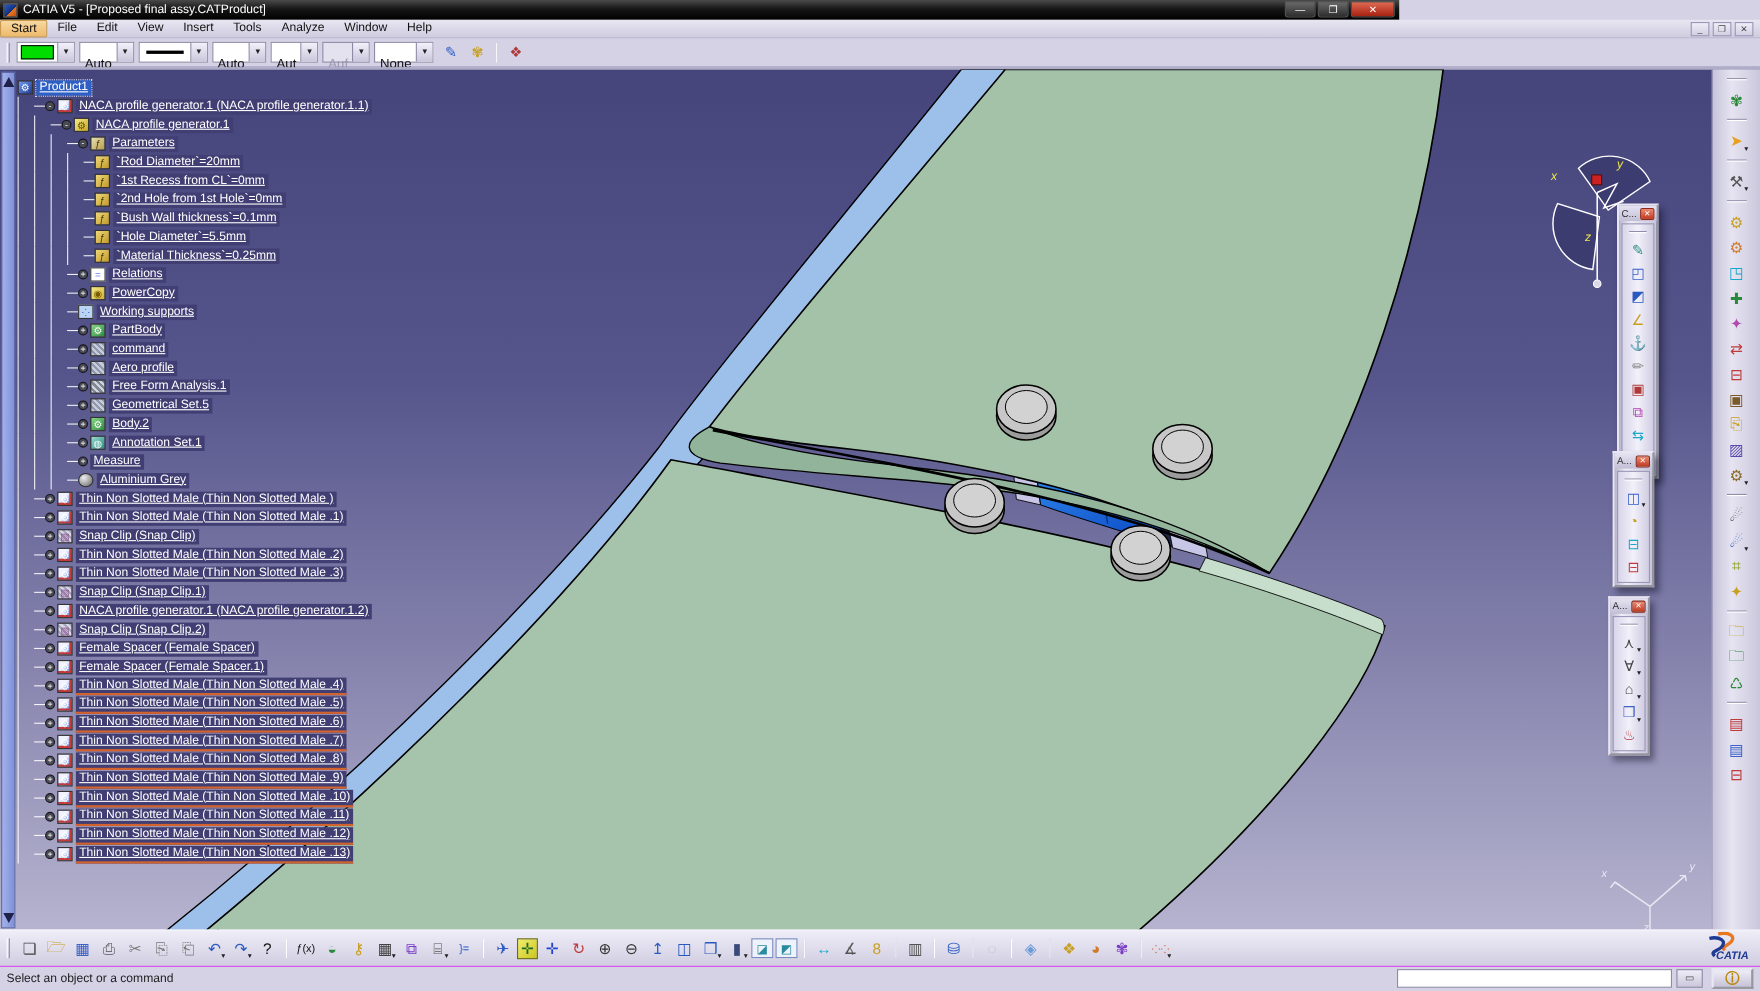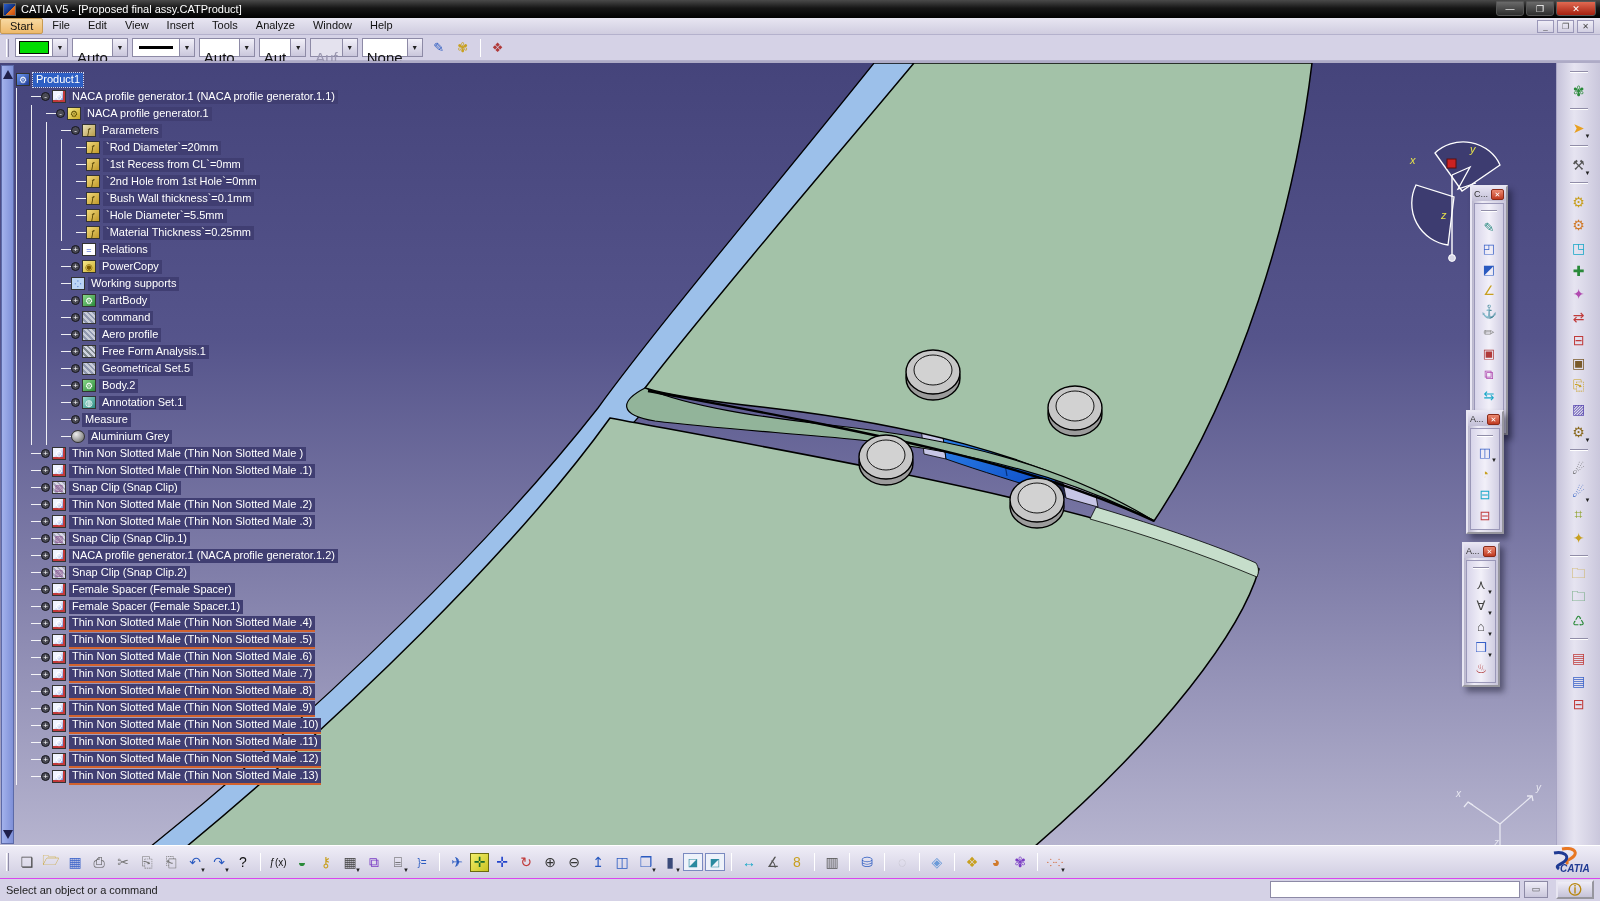--- a/index.html
+++ b/index.html
@@ -1,20 +1,20 @@
 <!DOCTYPE html>
 <html><head>
 <meta charset="utf-8">
 <style>
   * { margin:0; padding:0; box-sizing:border-box; }
   html,body { width:1600px; height:901px; overflow:hidden; font-family:"Liberation Sans",sans-serif; background:#d5d2e6; }
   .app { position:relative; width:1600px; height:901px; }
 
   
-  .titlebar { position:absolute; left:0; top:0; width:1600px; height:18px;
+  .titlebar { position:absolute; left:0; top:0; width:1272px; height:18px;
     background:linear-gradient(180deg,#4a4a4a 0%,#161616 45%,#000 100%);
     display:flex; align-items:center; color:#fff; font-size:11px; }
   .app-icon { width:13px; height:13px; margin:0 5px 0 3px;
     background:linear-gradient(135deg,#2b5fd0 0%,#11307a 55%,#e87722 56%,#c64a10 100%);
     border:1px solid #666; }
   .winbtns { position:absolute; right:4px; top:1px; display:flex; gap:2px; }
   .winbtn { width:28px; height:15px; border:1px solid #555; border-radius:0 0 3px 3px;
     background:linear-gradient(180deg,#6a6a6a,#2d2d2d); color:#fff; font-size:9px;
     display:flex; align-items:center; justify-content:center; }
   .winbtn.close { width:40px; background:linear-gradient(180deg,#e06a52,#a41f0f); }
@@ -28,21 +28,21 @@
   .menu-item.active { background:linear-gradient(180deg,#f7d9a2,#eeb96a); border:1px solid #c89a50; border-radius:2px; }
   .mdibtns { position:absolute; right:6px; top:2px; display:flex; gap:3px; }
   .mdibtn { width:17px; height:13px; border:1px solid #9a97b8; background:linear-gradient(180deg,#efedf7,#d2cfe2);
     font-size:8px; color:#444; display:flex; align-items:center; justify-content:center; }
 
   
   .toolbar2 { position:absolute; left:0; top:35px; width:1600px; height:26px;
     background:#d5d2e6; border-bottom:1px solid #b4b1cc; display:flex; align-items:center; }
   .grip { width:3px; height:18px; border-left:1px solid #fff; border-right:1px solid #908da8; margin:0 6px; }
   .combo { display:flex; align-items:center; height:19px; border:1px solid #8d8aa6; background:#fff; margin-right:4px; }
-  .combo .val { font-size:15px; padding:0 4px; color:#111; min-width:26px;margin-top:20px; }
+  .combo .val { font-size:12px; padding:0 4px; color:#111; min-width:26px;margin-top:20px; }
   .combo .swatch { width:30px; height:13px; margin:0 3px; background:#00dc00; border:1px solid #0a0a0a; }
   .combo .lineview { width:34px; height:3px; margin:0 6px; background:#000; }
   .combo .drop { width:15px; height:17px; background:linear-gradient(180deg,#f2f0f9,#cac7dc);
     border-left:1px solid #8d8aa6; display:flex; align-items:center; justify-content:center; font-size:7px; color:#222; }
   .combo.disabled { background:#e4e2ee; }
   .combo.disabled .val { color:#9a97b0; }
   .tb-icon { width:22px; height:21px; display:flex; align-items:center; justify-content:center;
     font-size:13px; margin:0 1px; border:1px solid transparent; }
   .sep { width:1px; height:18px; background:#a39fc0; border-right:1px solid #fff; margin:0 5px; }
 
@@ -60,21 +60,21 @@
 
   
   .tree { position:absolute; left:16px; top:8px; width:620px; }
   .trow { display:flex; align-items:center; height:17px; white-space:nowrap; }
   .tspace { width:15px; height:17px; border-left:1px solid rgba(255,255,255,.9); flex:none; }
   .tstub { width:10px; height:1px; background:rgba(255,255,255,.9); flex:none; }
   .toggle { width:9px; height:9px; border-radius:50%; background:#4a4a55; border:1px solid #15151c;
     color:#fff; font-size:8px; line-height:8px; text-align:center; flex:none; margin-right:2px; }
   .ticon { width:14px; height:13px; flex:none; margin-right:3px; border:1px solid #333;
     font-size:9px; line-height:12px; text-align:center; color:#fff; }
-  .tlabel { font-size:11px; color:#fff; background:#403e72; padding:0 3px 2px 3px; }
+  .tlabel { font-size:11px; color:#fff; background:#403e72; padding:0 3px 2px 3px;text-decoration:underline; }
   .trow.selected .tlabel { background:#2e5fc4; outline:1px dotted #cfd8f2; }
   .trow.underlined .tlabel { border-bottom:2px solid #d2622e; }
   .ti-product-root{background:linear-gradient(135deg,#6e9af0,#1f3a93);}
   .ti-component{background:linear-gradient(135deg,#f0f3ff 40%,#3a62c8);box-shadow:inset -2px -2px 0 #c23a3a;}
   .ti-part{background:linear-gradient(135deg,#f5e98a,#c8a824);color:#5a4a00;}
   .ti-plane{background:repeating-linear-gradient(0deg,#d8dce8 0 2px,#8890a8 2px 3px);color:#404860;}
   .ti-parameters{background:linear-gradient(135deg,#e8e0b8,#b89c48);color:#4a3a00;}
   .ti-param{background:linear-gradient(135deg,#f0d87a,#c09a2a);color:#4a3a00;}
   .ti-relations{background:#fff;color:#2244cc;}
   .ti-powercopy{background:linear-gradient(135deg,#f5e98a,#d0b030);color:#7a5a00;}

